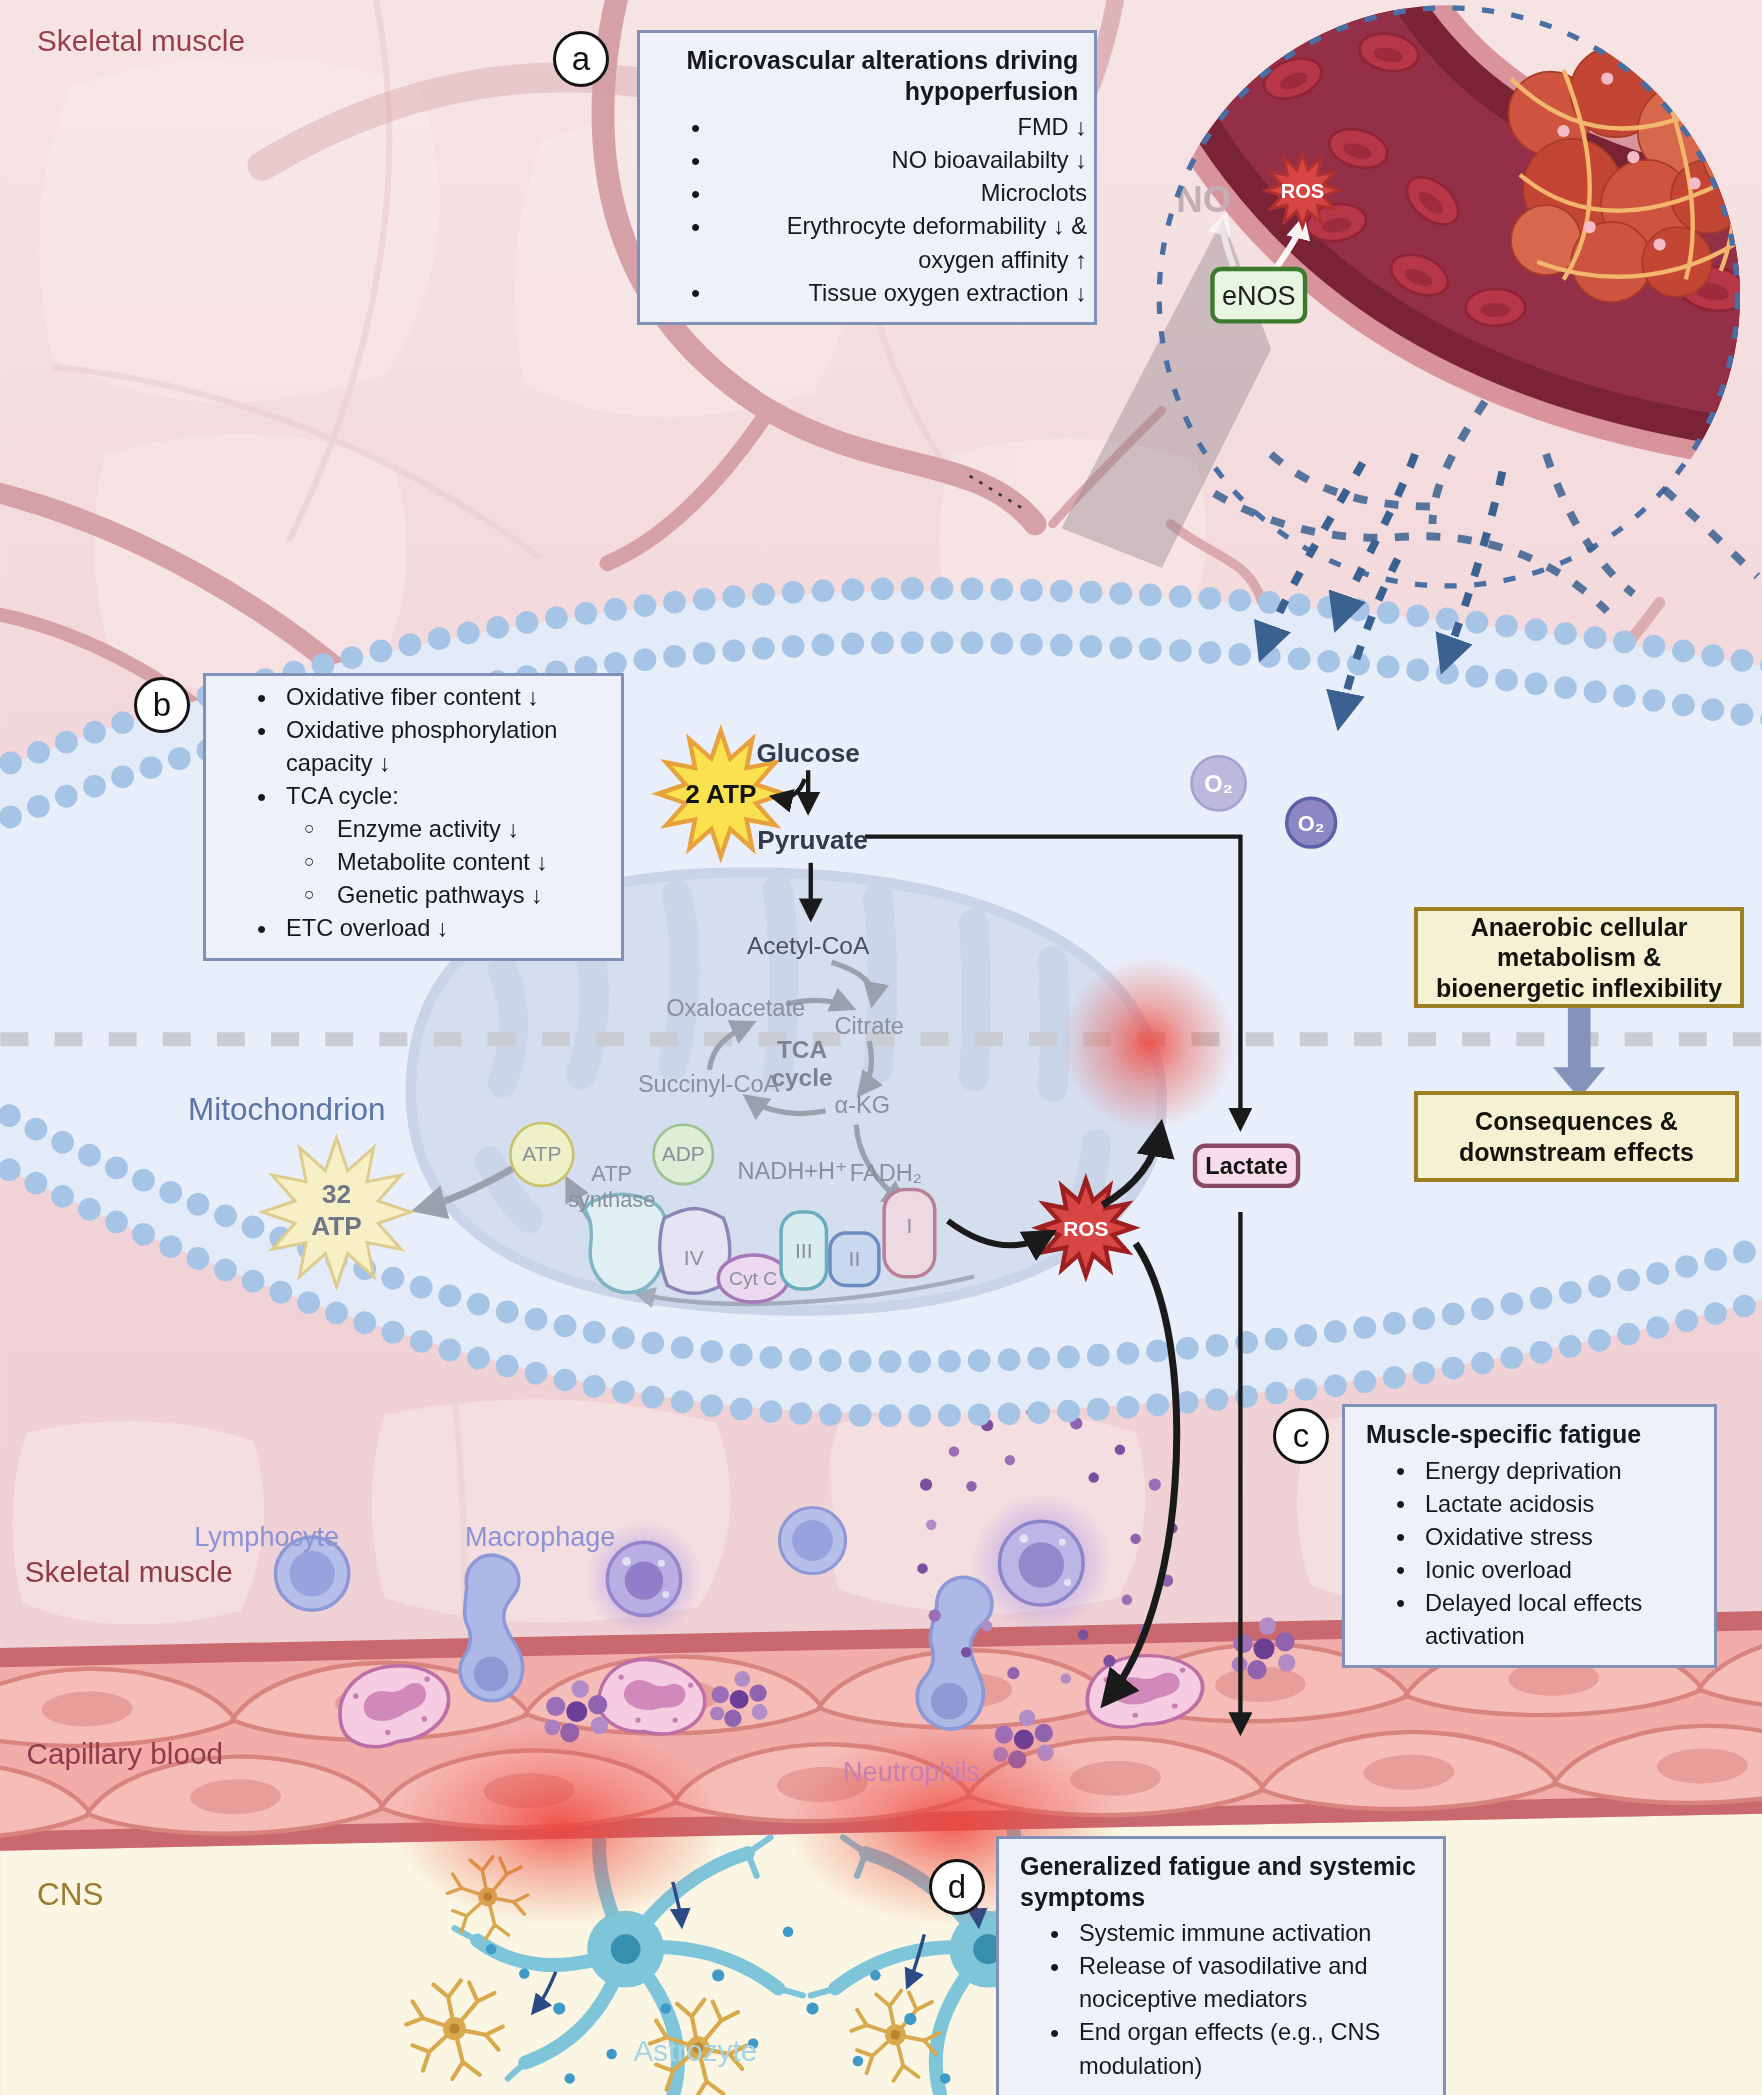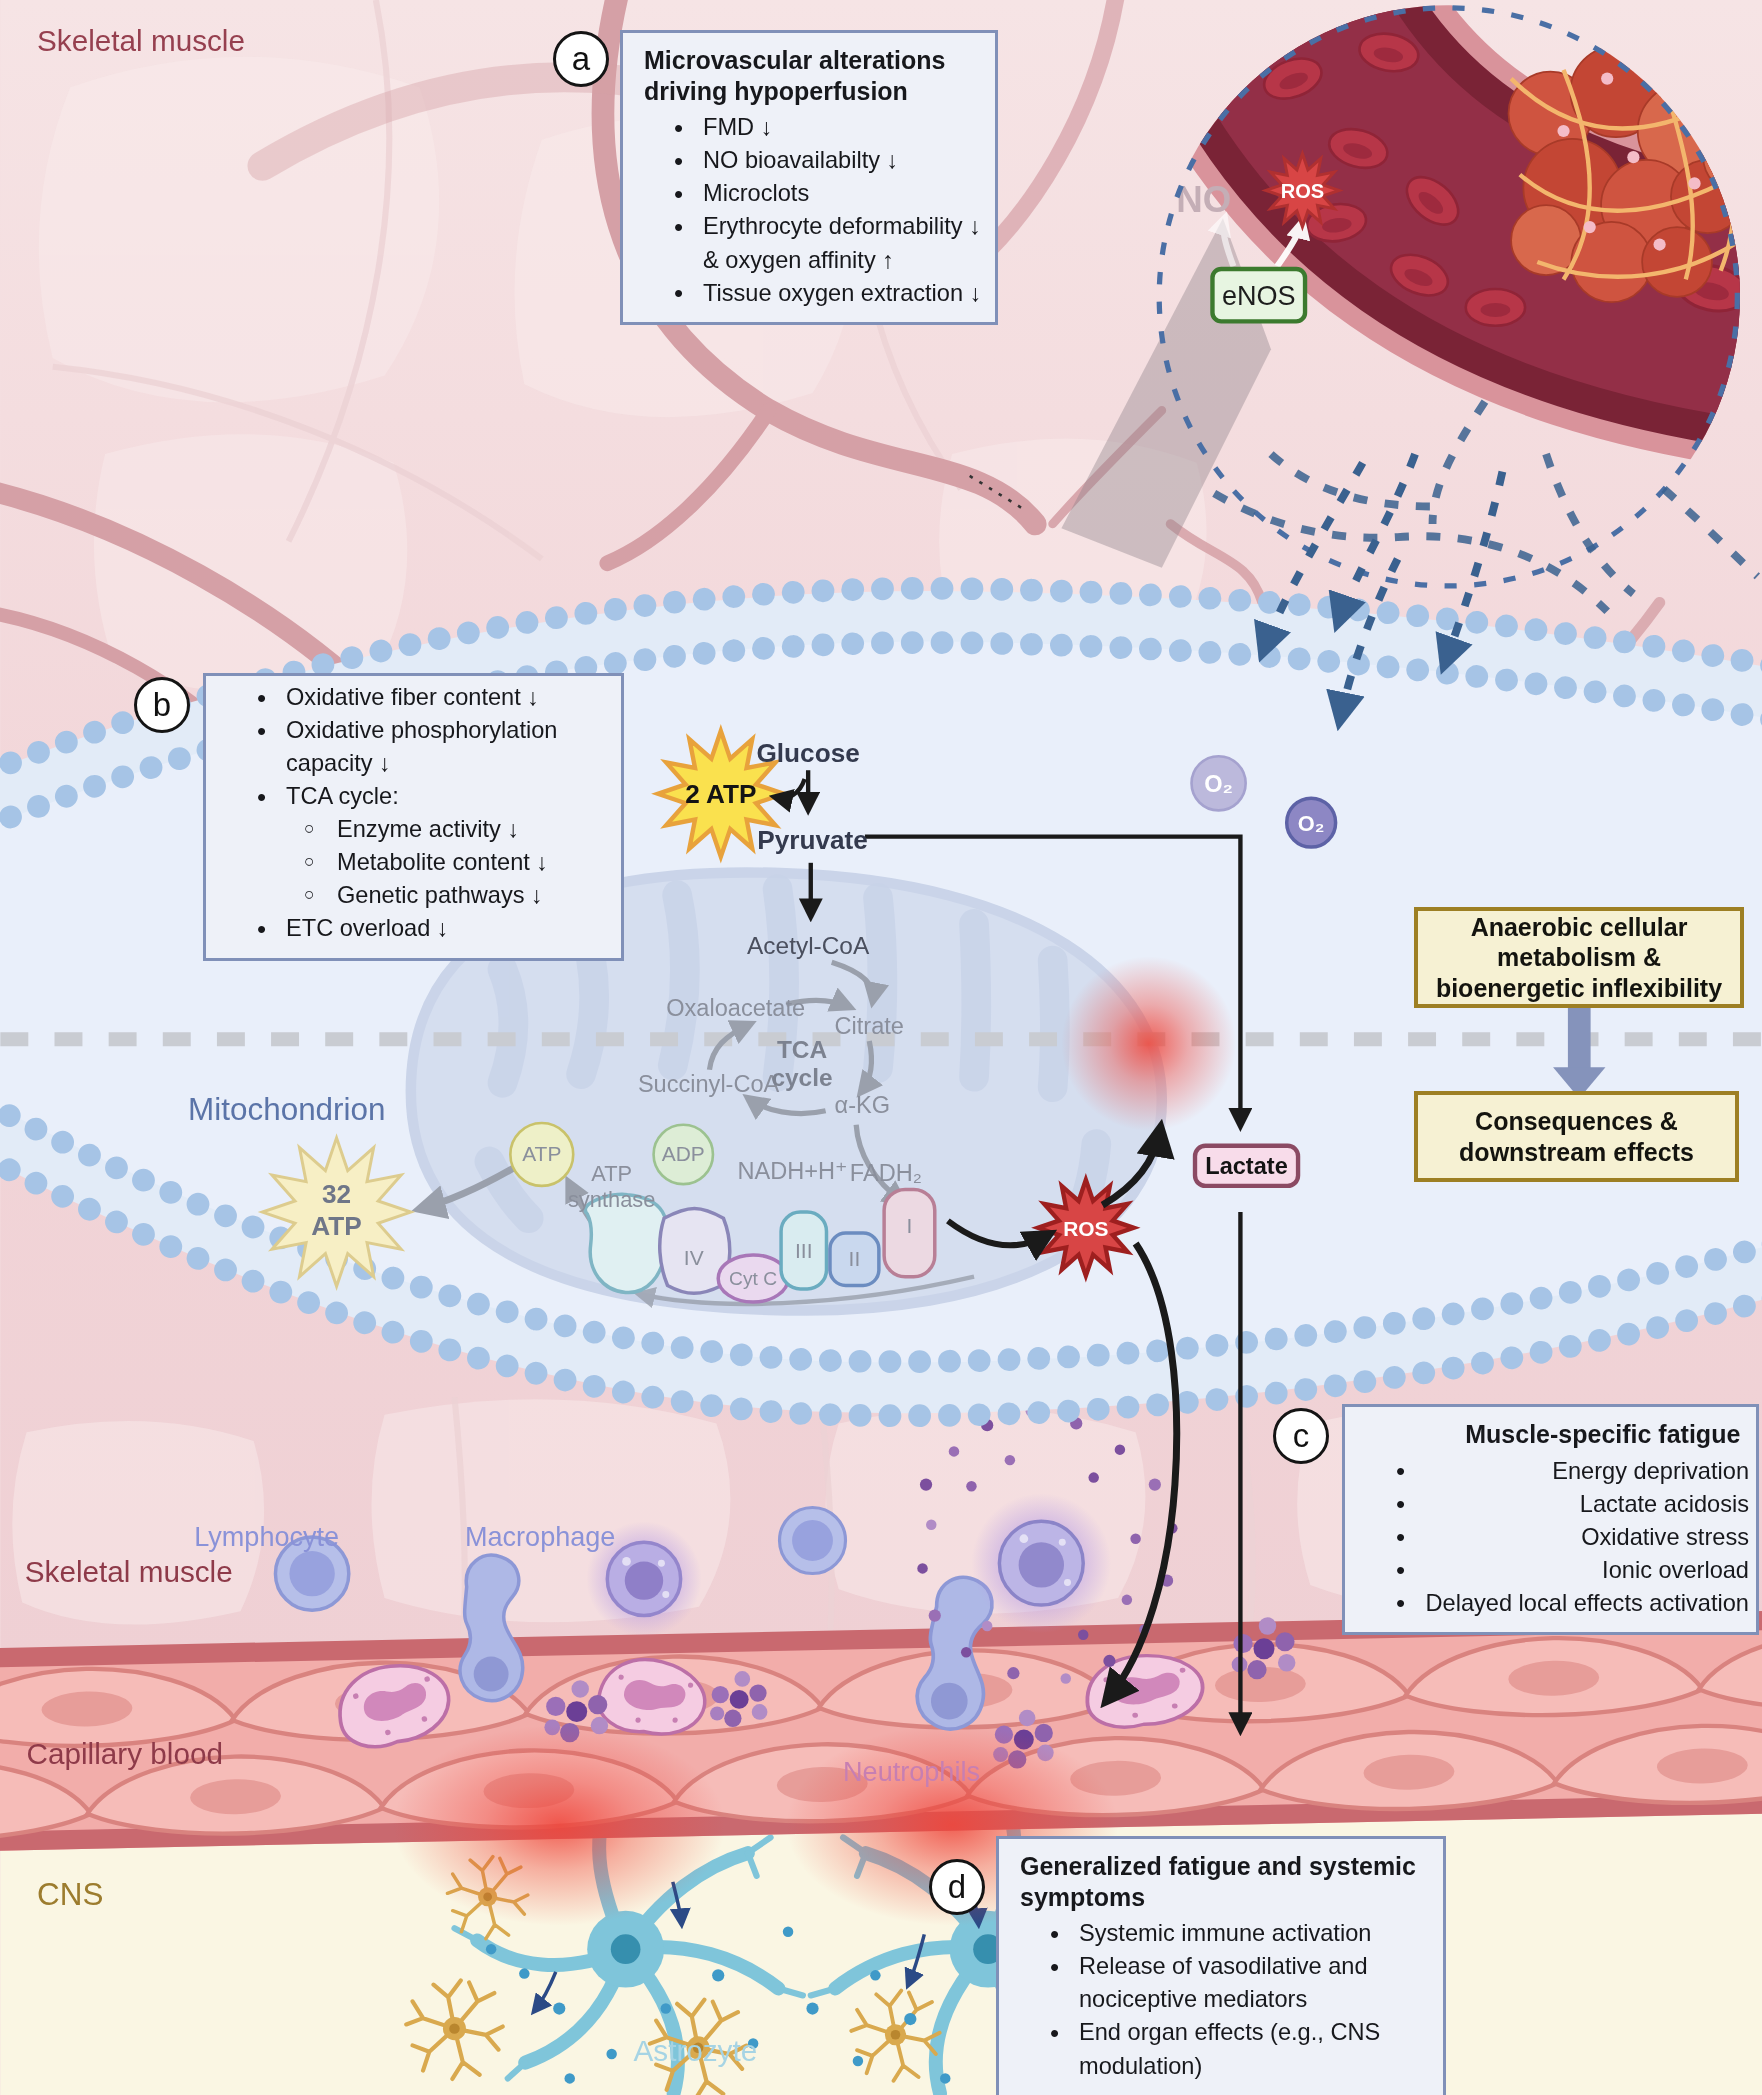--- a/index.html
+++ b/index.html
@@ -481,21 +481,21 @@
 
 <g>
   <rect x="1795" y="1152" width="26" height="72" fill="#8593bb"></rect>
   <polygon points="1778,1222 1838,1222 1808,1258" fill="#8593bb"></polygon>
 </g>
 </svg>
 
 <div class="lc" style="left:553px;top:31px;">
     <span>a</span>
   </div>
-<div class="panel" style="left:620px;top:30px;width:378px;">
+<div class="panel" style="left:637px;top:30px;width:460px;text-align:right;">
   <div class="title">Microvascular alterations driving hypoperfusion</div>
   <ul>
     <li>FMD ↓</li>
     <li>NO bioavailabilty ↓</li>
     <li>Microclots</li>
     <li>Erythrocyte deformability ↓ &amp; oxygen affinity ↑</li>
     <li>Tissue oxygen extraction ↓</li>
   </ul>
 </div>
 
@@ -510,21 +510,21 @@
     <li class="l2">Enzyme activity ↓</li>
     <li class="l2">Metabolite content ↓</li>
     <li class="l2">Genetic pathways ↓</li>
     <li>ETC overload ↓</li>
   </ul>
 </div>
 
 <div class="lc" style="left:1273px;top:1408px;">
     <span>c</span>
   </div>
-<div class="panel" style="left:1342px;top:1404px;width:417px;text-align:right;">
+<div class="panel" style="left:1342px;top:1404px;width:375px;">
   <div class="title">Muscle-specific fatigue</div>
   <ul>
     <li>Energy deprivation</li>
     <li>Lactate acidosis</li>
     <li>Oxidative stress</li>
     <li>Ionic overload</li>
     <li>Delayed local effects activation</li>
   </ul>
 </div>
 

